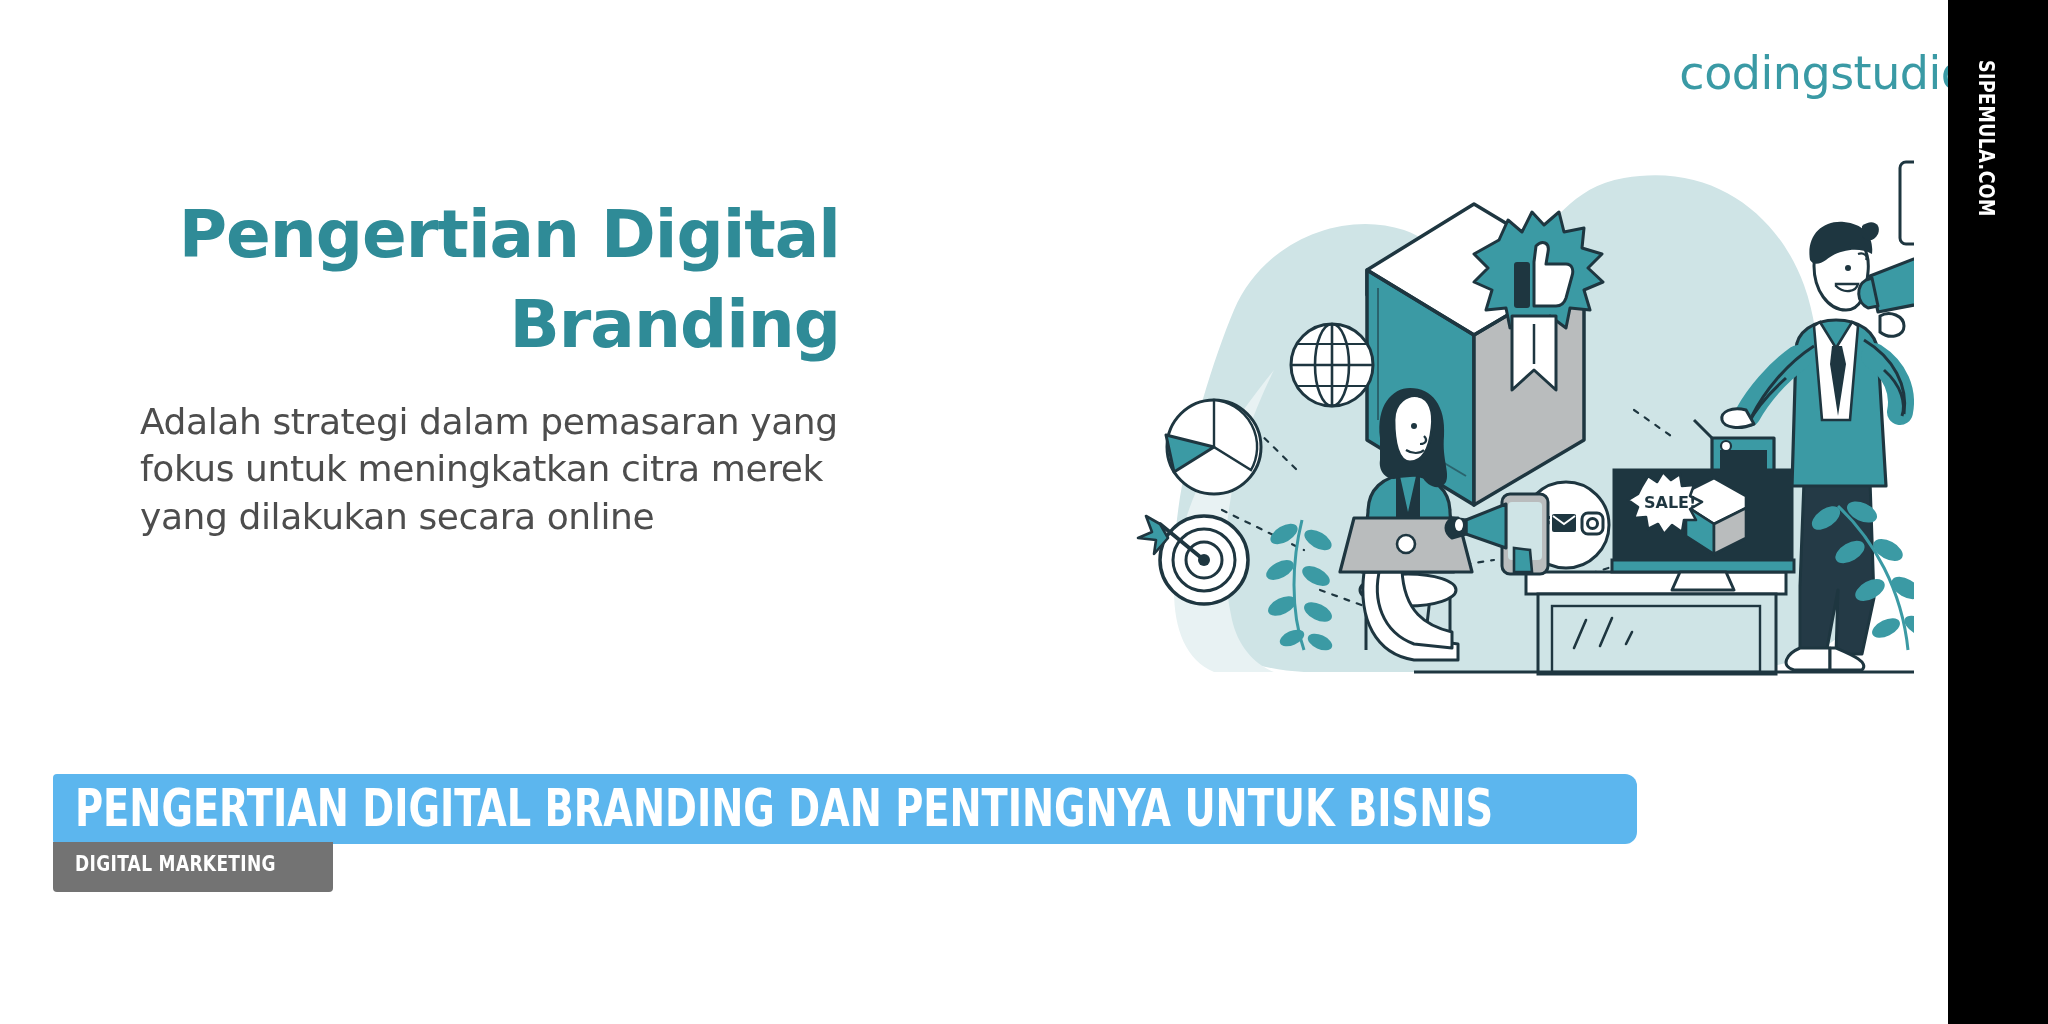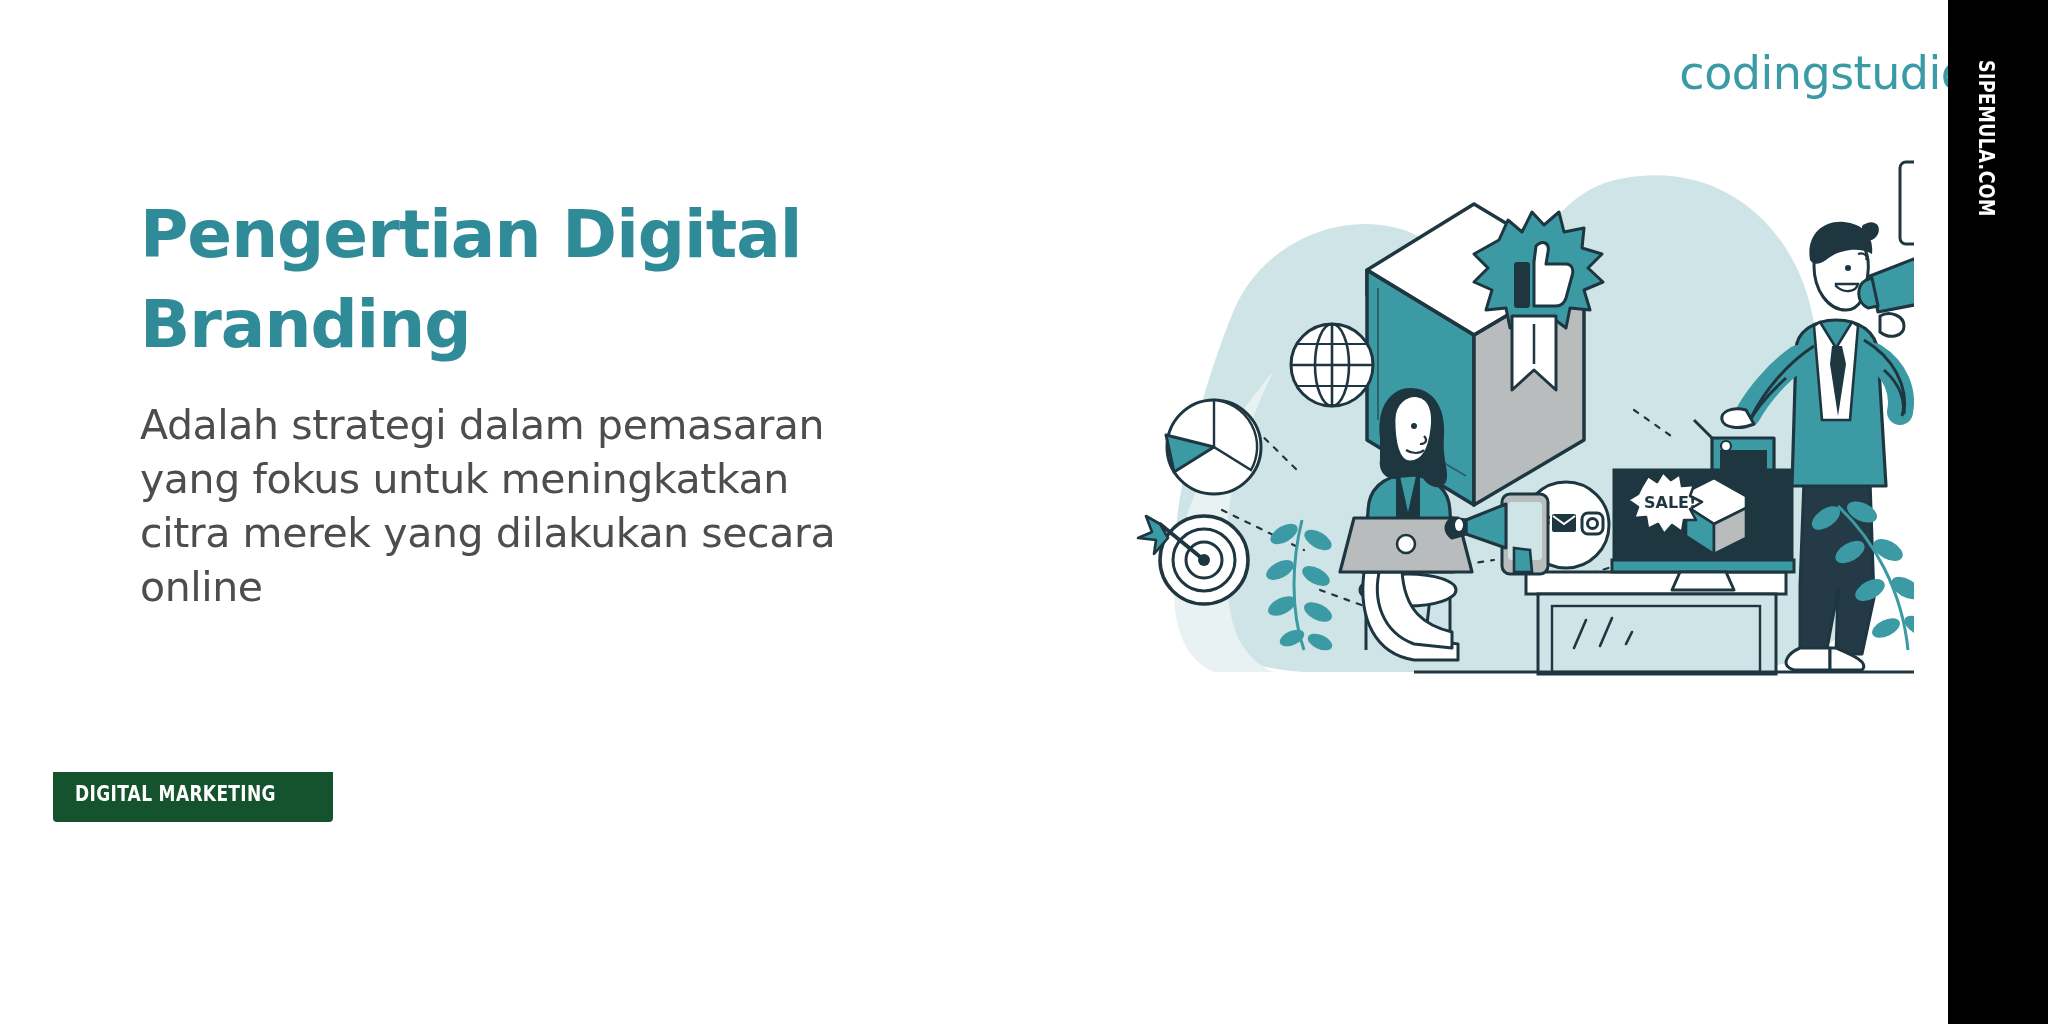--- a/index.html
+++ b/index.html
@@ -53,25 +53,26 @@
     width: 700px;
   }
   #headline {
     font-family: "DejaVu Sans", sans-serif;
     font-weight: bold;
     font-size: 66px;
     line-height: 1.36;
     color: #2f8b97;
     letter-spacing: -1px;
     margin: 0;
+    text-align: right;
   }
   #paragraph {
     margin: 28px 0 0 0;
     font-family: "DejaVu Sans", sans-serif;
-    font-size: 41px;
+    font-size: 36px;
     line-height: 1.32;
     color: #4d4d4d;
     font-weight: 400;
     letter-spacing: -0.4px;
   }
 
   
   #illustration {
     position: absolute;
     left: 1114px;
@@ -101,21 +102,21 @@
     font-size: 52px;
     line-height: 1.0;
     color: #ffffff;
     letter-spacing: 0px;
     white-space: nowrap;
     transform: scaleX(0.82);
     transform-origin: left center;
     display: block;
   }
   #category-chip {
-    background: #14532d;
+    background: #737373;
     border-radius: 0 0 4px 4px;
     display: inline-block;
     padding: 9px 24px 16px 22px;
     margin-top: -2px;
   }
   #category-chip-text {
     font-family: "DejaVu Sans Condensed", "Liberation Sans Narrow", "Liberation Sans", sans-serif;
     font-weight: bold;
     font-size: 22px;
     letter-spacing: 0.4px;
@@ -401,20 +402,23 @@
       </svg>
     </div>
 
     <div id="copy-block">
       <h1 id="headline">Pengertian Digital Branding</h1>
       <p id="paragraph">Adalah strategi dalam pemasaran yang fokus untuk meningkatkan citra merek yang dilakukan secara online</p>
     </div>
   </div>
 
   <div id="overlay-group">
+    <div id="title-bar">
+      <span id="title-bar-text">PENGERTIAN DIGITAL BRANDING DAN PENTINGNYA UNTUK BISNIS</span>
+    </div>
     <div id="category-row">
       <div id="category-chip">
         <span id="category-chip-text">DIGITAL MARKETING</span>
       </div>
     </div>
   </div>
 
   <div id="side-bar">
     <div id="side-bar-text">SIPEMULA.COM</div>
   </div>

